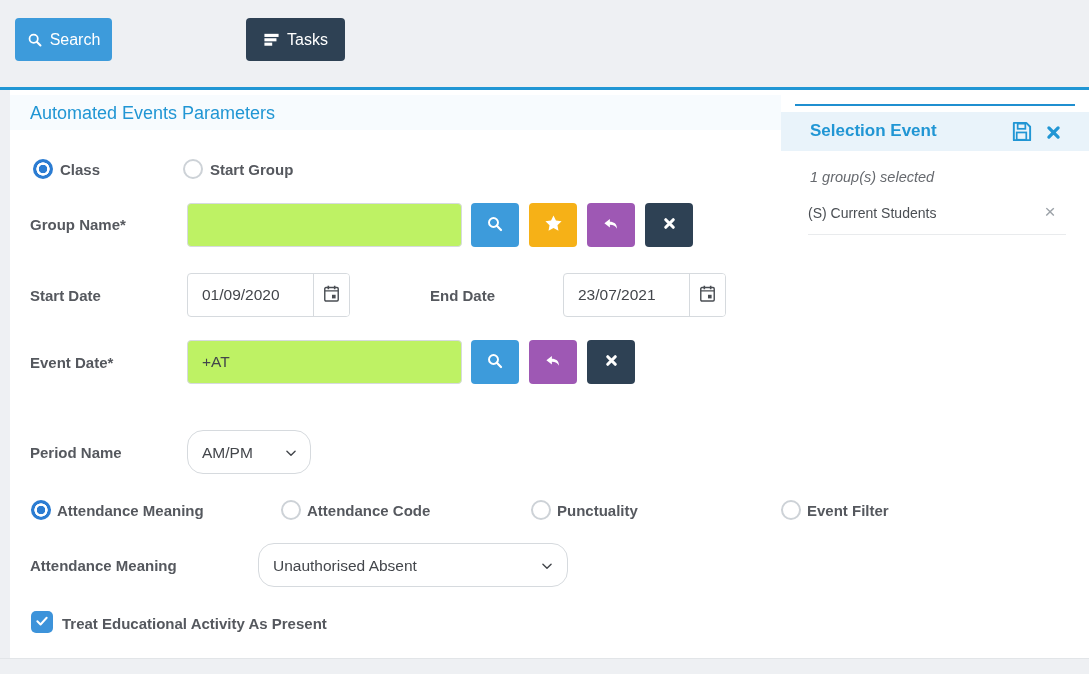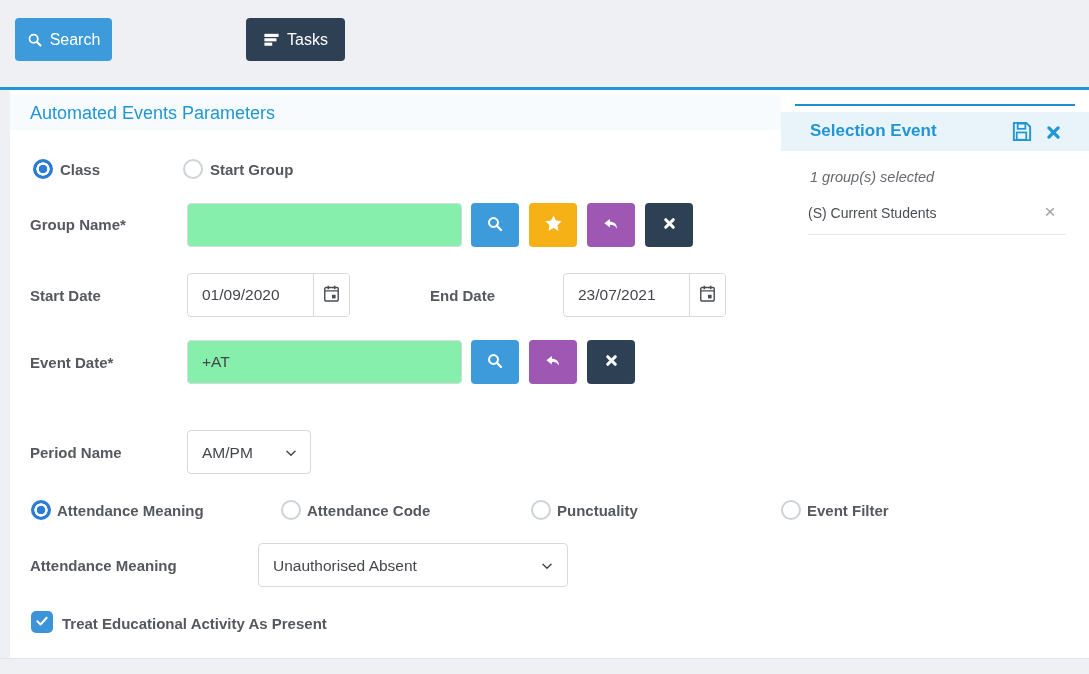--- a/index.html
+++ b/index.html
@@ -46,21 +46,21 @@
     background:radial-gradient(circle, #2b7cd2 0 4px, #ffffff 4.5px 6.4px, #2b7cd2 6.9px 100%); }
   .r-class { left:33px;  top:159px; }
   .r-year  { left:183px; top:159px; }
   .r-f0 { left:31px;  top:500px; }
   .r-f1 { left:281px; top:500px; }
   .r-f2 { left:531px; top:500px; }
   .r-f3 { left:781px; top:500px; }
 
   
   .tinput { position:absolute; height:44px; border:1px solid #d6dade; border-radius:4px;
-            font-size:15.5px; color:#43464b; padding:16px 14px; background:#86efac; outline:none; }
+            font-size:15.5px; color:#43464b; padding:16px 14px; background:#bef264; outline:none; }
   .in-gname { left:187px; top:203px; width:275px; }
   .in-ename { left:187px; top:340px; width:275px; }
 
   
   .ibtn { position:absolute; width:48px; height:44px; border:none; border-radius:4px;
           display:flex; align-items:center; justify-content:center; cursor:pointer; }
   .c-blue   { background:#3d9bdb; }
   .c-yellow { background:#f6b117; }
   .c-purple { background:#9e58b4; }
   .c-navy   { background:#2e4154; }
@@ -71,21 +71,21 @@
   
   .dgroup { position:absolute; top:273px; width:163px; height:44px; border:1px solid #d6dade;
             border-radius:4px; background:#fff; display:flex; overflow:hidden; }
   .d-start { left:187px; } .d-end { left:563px; }
   .dgroup input { width:125px; border:none; padding:0 0 0 14px; font-size:15.5px; color:#43464b;
                   outline:none; background:transparent; }
   .dgroup .dicon { width:37px; border-left:1px solid #d6dade; display:flex; align-items:center;
                    justify-content:center; cursor:pointer; background:#fff; }
 
   
-  .sel { position:absolute; height:44px; border:1px solid #d6dade; border-radius:4px; background:#fff;
+  .sel { position:absolute; height:44px; border:1px solid #d6dade; border-radius:16px; background:#fff;
          appearance:none; -webkit-appearance:none; -moz-appearance:none;
          padding:0 30px 0 14px; font-size:15.5px; color:#43464b; outline:none; cursor:pointer; }
   .sel-period { left:187px; top:430px; width:124px; }
   .sel-am     { left:258px; top:543px; width:310px; }
   .chev { position:absolute; pointer-events:none; }
   .chev-period { left:284px; top:446px; }
   .chev-am     { left:540px; top:559px; }
 
   
   .cbox { position:absolute; left:31px; top:611px; width:22px; height:22px; border-radius:5px;

